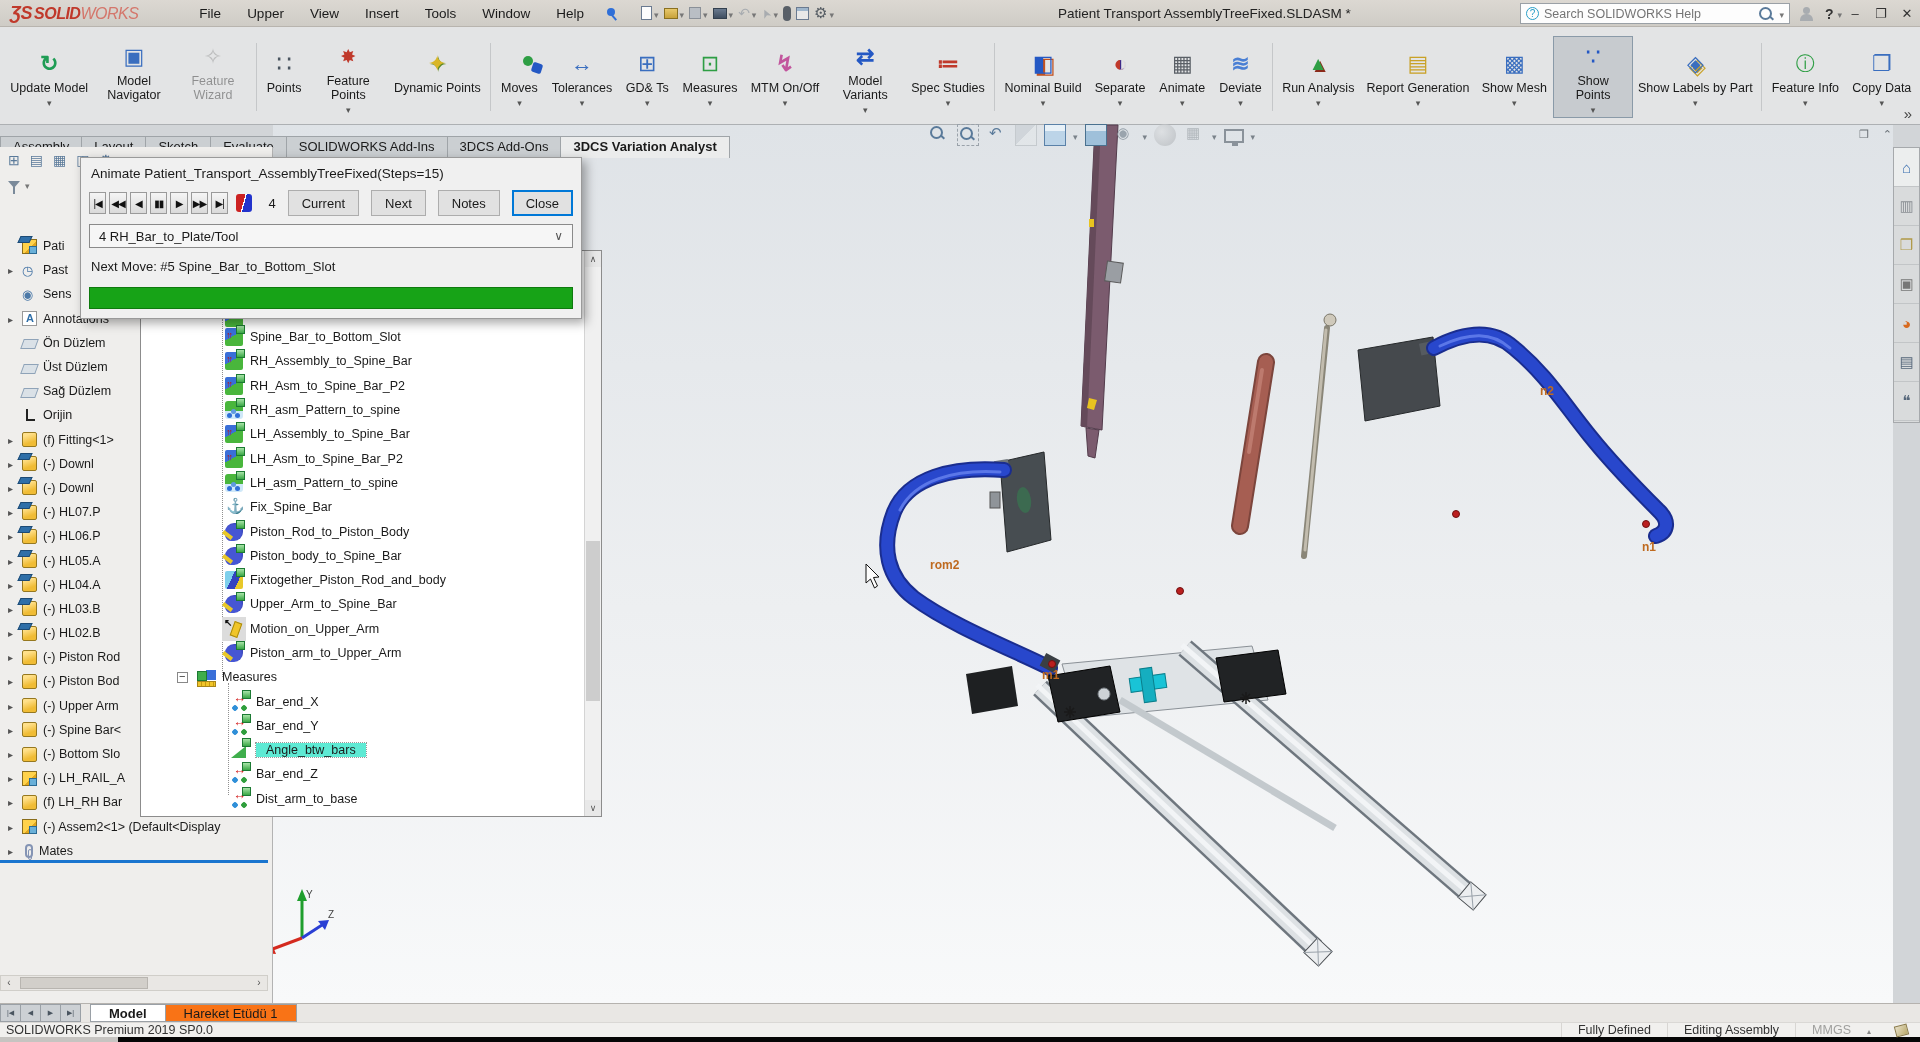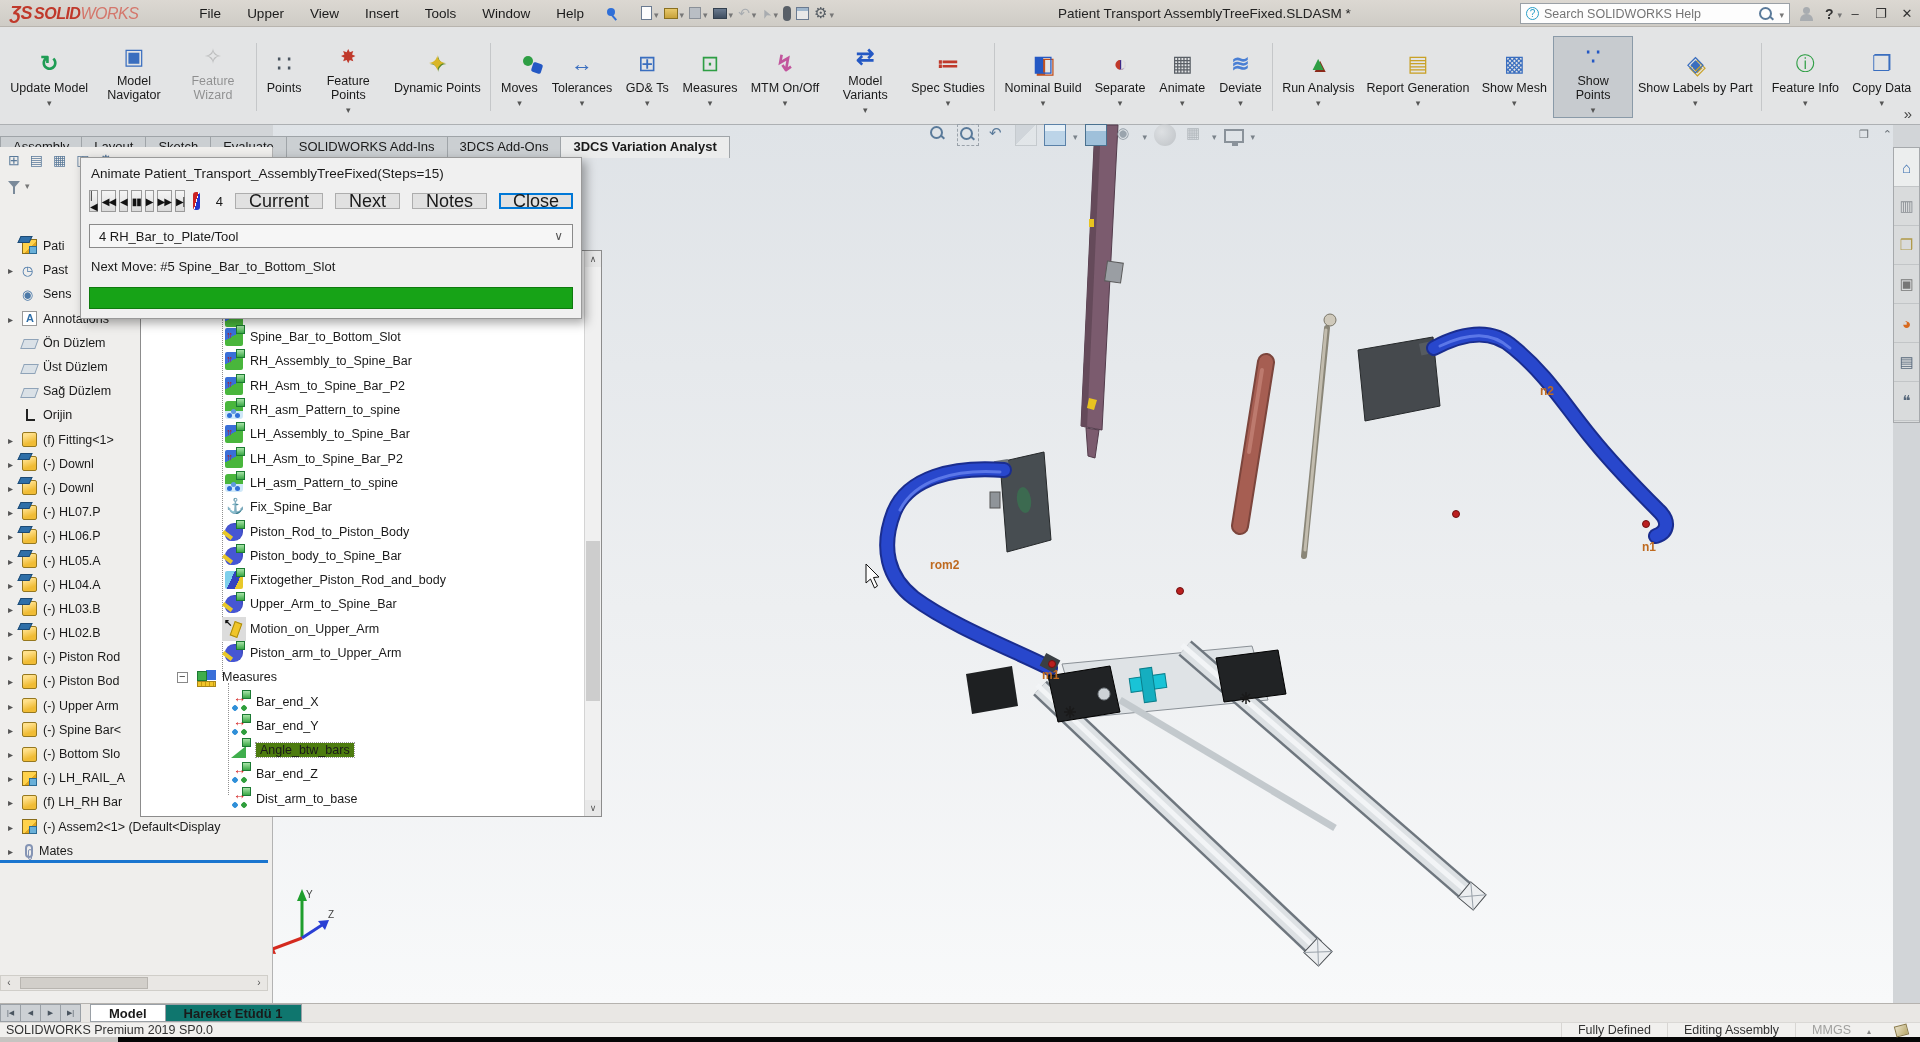--- a/index.html
+++ b/index.html
@@ -161,21 +161,21 @@
     border:1px solid #8c8c8c; z-index:20; }
   .mlist { position:absolute; left:0; top:74px; right:18px; }
   .mrow { height:24.3px; display:flex; align-items:center; padding-left:84px; font-size:12.5px; position:relative; white-space:nowrap; }
   .mrow.meas-node { padding-left:56px; }
   .mrow.child { padding-left:90px; }
   .mrow .exp { display:none; }
   .mrow.meas-node .exp { display:block; position:absolute; left:36px; top:7px; width:11px; height:11px; background:#fff; border:1px solid #888; }
   .mrow.meas-node .exp::before { content:"\2212"; position:absolute; left:1px; top:-3px; font-size:11px; color:#333; }
   .mlabel { margin-left:7px; }
   .iconsel .mi { box-shadow:0 0 0 3px #dcdcdc; }
-  .labelsel .mlabel { background:#4d7c0f; outline:1px dotted #999; padding:0 4px; }
+  .labelsel .mlabel { background:#5eead4; outline:1px dotted #999; padding:0 10px; }
   .vline1 { position:absolute; left:81px; top:68px; height:358px; border-left:1px dotted #909090; }
   .vline2 { position:absolute; left:87px; top:432px; height:112px; border-left:1px dotted #909090; }
   .mcut { position:absolute; left:84px; top:58px; }
   .mi { width:18px; height:18px; position:relative; flex:none; display:inline-block; }
   .mi::after { content:""; position:absolute; right:-2px; top:-3px; width:7px; height:7px; background:linear-gradient(#a8e4a8,#3aa845); border:1px solid #1c7a33; }
   .m-move { background:linear-gradient(150deg,#3a6fd8 45%,#49b63c 45%); border-radius:2px; }
   .m-move::before { content:"\2191\2191"; position:absolute; left:1px; top:2px; font-size:9px; font-weight:bold; color:#c01010; letter-spacing:-2px; }
   .m-pattern { background:linear-gradient(#49b63c 55%, #cfe8f8 55%); border-radius:3px; }
   .m-pattern::before { content:""; position:absolute; bottom:1px; left:2px; width:5px; height:5px; border-radius:50%; background:#2f6fd8; box-shadow:8px 0 0 #2f6fd8, 4px -4px 0 #5f9ae0; }
   .m-anchor::after { display:none; }
@@ -200,36 +200,36 @@
   .dialog { position:absolute; left:80px; top:157px; width:502px; height:162px; background:#f0f0f0;
     border:1px solid #9a9a9a; box-shadow:4px 4px 10px rgba(0,0,0,.35); z-index:30; }
   .dlg-title { position:absolute; left:10px; top:8px; font-size:13.5px; }
   .dlg-controls { position:absolute; left:8px; top:32px; right:8px; display:flex; align-items:center; }
   .pbtn { width:25px; height:22px; margin-right:3px; background:linear-gradient(#f5f5f5,#dadada); border:1px solid #9a9a9a;
     font-size:10px; display:flex; align-items:center; justify-content:center; color:#111; letter-spacing:-1px; }
   .pb1::before{content:"|\25C0";} .pb2::before{content:"\25C0\25C0";} .pb3::before{content:"\25C0";}
   .pb4::before{content:"\25AE\25AE";} .pb5::before{content:"\25B6";} .pb6::before{content:"\25B6\25B6";} .pb7::before{content:"\25B6|";}
   .dcs-icon { width:24px; height:18px; margin-left:5px; background:linear-gradient(105deg,#cc2222 46%,#fff 46% 52%,#2233cc 52%); border-radius:3px; }
   .step-num { margin-left:16px; font-size:13px; }
-  .dbtn { height:16px; padding:0 13px; background:#e1e1e1; border:1px solid #adadad; font-size:18px; margin-left:12px;
+  .dbtn { height:26px; padding:0 13px; background:#e1e1e1; border:1px solid #adadad; font-size:13px; margin-left:12px;
     display:flex; align-items:center; font-family:"Liberation Sans",sans-serif; }
   .dbtn.focus { border:2px solid #0078d7; padding:0 12px; }
   .dlg-combo { position:absolute; left:8px; top:66px; right:8px; height:24px; background:#f6f6f6; border:1px solid #8a8a8a;
     display:flex; align-items:center; padding:0 9px; font-size:13px; }
   .combo-chevron { margin-left:auto; color:#555; font-size:12px; }
   .dlg-next { position:absolute; left:10px; top:101px; font-size:13px; }
   .dlg-progress { position:absolute; left:8px; top:129px; right:8px; height:22px; background:#17a317; border:1px solid #0e7a0e; }
 
   
   .bottombar { position:absolute; left:0; top:1003px; width:1920px; height:19px; background:#e9e7e4;
     border-top:1px solid #b5b2ae; display:flex; align-items:stretch; z-index:40; }
   .bnav-btn { width:21px; background:#ccd0d4; border:1px solid #9aa0a6; margin-right:-1px; font-size:7px; color:#4a5560;
     display:flex; align-items:center; justify-content:center; }
   .bn1::before{content:"|\25C0";} .bn2::before{content:"\25C0";} .bn3::before{content:"\25B6";} .bn4::before{content:"\25B6|";}
-  .btab { padding:0 18px; font-size:13px; display:flex; align-items:center; background:#0f766e; border:1px solid #9aa0a6; margin-right:-1px;font-weight:bold; }
+  .btab { padding:0 18px; font-size:13px; display:flex; align-items:center; background:#f97316; border:1px solid #9aa0a6; margin-right:-1px; }
   .btab.active { background:#ffffff; font-weight:bold; margin-left:10px; }
   .statusbar { position:absolute; left:0; top:1022px; width:1920px; height:15px; background:#f1f0ee;
     border-top:1px solid #dad8d5; display:flex; align-items:center; font-size:12.5px; color:#333; z-index:40; }
   .sb-left { margin-left:6px; }
   .sb-right { margin-left:auto; display:flex; align-items:center; height:100%; }
   .sb-item { padding:0 16px; border-left:1px solid #d8d6d3; height:100%; display:flex; align-items:center; }
   .sb-dim { color:#a0a09e; }
   .sb-caret::before { content:"\25B4"; font-size:8px; color:#888; }
   .sb-tag { width:13px; height:11px; background:linear-gradient(135deg,#e8e0c8,#b8a868); border:1px solid #8a7a48; transform:rotate(-15deg); margin:0 12px 0 24px; }
   .blackstrip { position:absolute; left:0; top:1037px; width:1920px; height:5px; background:#050505; z-index:39; }

